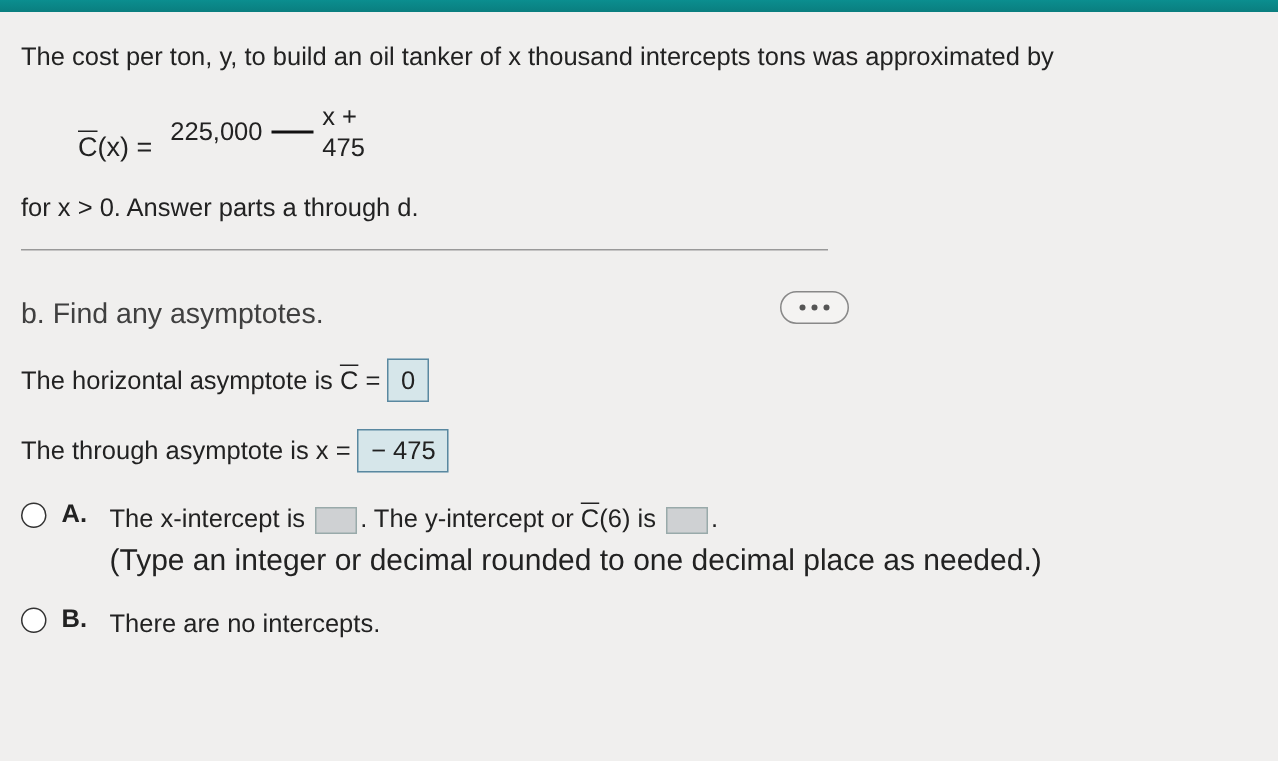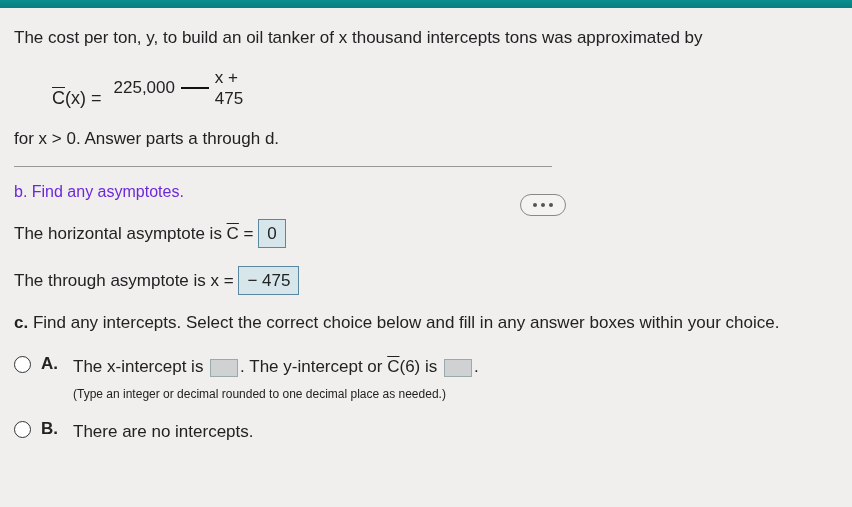--- a/index.html
+++ b/index.html
@@ -9,32 +9,32 @@
 .intro{line-height:1.45}
 .formula{margin:16px 0 18px 38px;display:flex;align-items:flex-end}
 .lhs{font-size:18px}
 .obar{text-decoration:overline;display:inline-block}
 .frac{display:inline-flex;flex-direction:row;align-items:center;margin-left:6px}
 .frac .num,.frac .den{padding:0 6px;line-height:1.25}
 .frac .bar{width:100%;height:1.5px;background:#111;margin:2px 0}
 .hr{border:none;border-top:1.5px solid #999;margin:14px 0 6px 0;width:538px}
 .dots{position:absolute;left:520px;top:194px;width:46px;height:22px;border:1.5px solid #888;border-radius:11px;display:flex;align-items:center;justify-content:center;background:#f4f3f2;gap:4px}
 .dots span{width:4px;height:4px;border-radius:50%;background:#555}
-.partb{margin-top:16px;color:#6d28d9;font-size:16px}
+.partb{margin-top:32px;color:#404040;font-size:19px}
 .line{margin-top:18px;line-height:1.6}
 .ansbox{display:inline-block;min-width:24px;padding:0 8px;text-align:center;background:#d6e6ea;border:1px solid #5a88a0;font-weight:400}
 .ansbox.wide{min-width:50px}
 .partc{margin-top:14px}
 .choices{margin-top:18px}
 .choice{display:flex;align-items:flex-start;gap:10px;margin-bottom:14px}
 .radio{width:17px;height:17px;border:1.8px solid #333;border-radius:50%;flex-shrink:0;margin-top:2px;background:#fff}
 .cl{font-weight:700;min-width:22px}
 .cbody{flex:1;line-height:1.5}
 .fillbox{display:inline-block;width:28px;height:18px;background:#cfd1d3;border:1px solid #9aa;vertical-align:middle;margin:0 2px}
-.note{font-size:12px}
+.note{font-size:20px}
 </style>
 </head>
 <body>
 
 <div class="topbar"></div>
 
 <div class="page">
 
   <p class="intro">The cost per ton, y, to build an oil tanker of x thousand intercepts tons was approximated by</p>
 
@@ -61,23 +61,20 @@
   <p class="partb">b. Find any asymptotes.</p>
 
   <p class="line">
     <span>The horizontal asymptote is </span><span class="obar">C</span><span> = </span><span class="ansbox">0</span>
   </p>
 
   <p class="line">
     <span>The through asymptote is x = </span><span class="ansbox wide">− 475</span>
   </p>
 
-  <p class="line partc">
-    <b>c.</b><span> Find any intercepts. Select the correct choice below and fill in any answer boxes within your choice.</span>
-  </p>
 
   <div class="choices">
 
     <div class="choice">
       <div class="radio"></div>
       <div class="cl">A.</div>
       <div class="cbody">
         <span>The x-intercept is </span><span class="fillbox"></span><span>. The y-intercept or </span><span class="obar">C</span><span>(6) is </span><span class="fillbox"></span><span>.</span><br>
         <span class="note">(Type an integer or decimal rounded to one decimal place as needed.)</span>
       </div>

